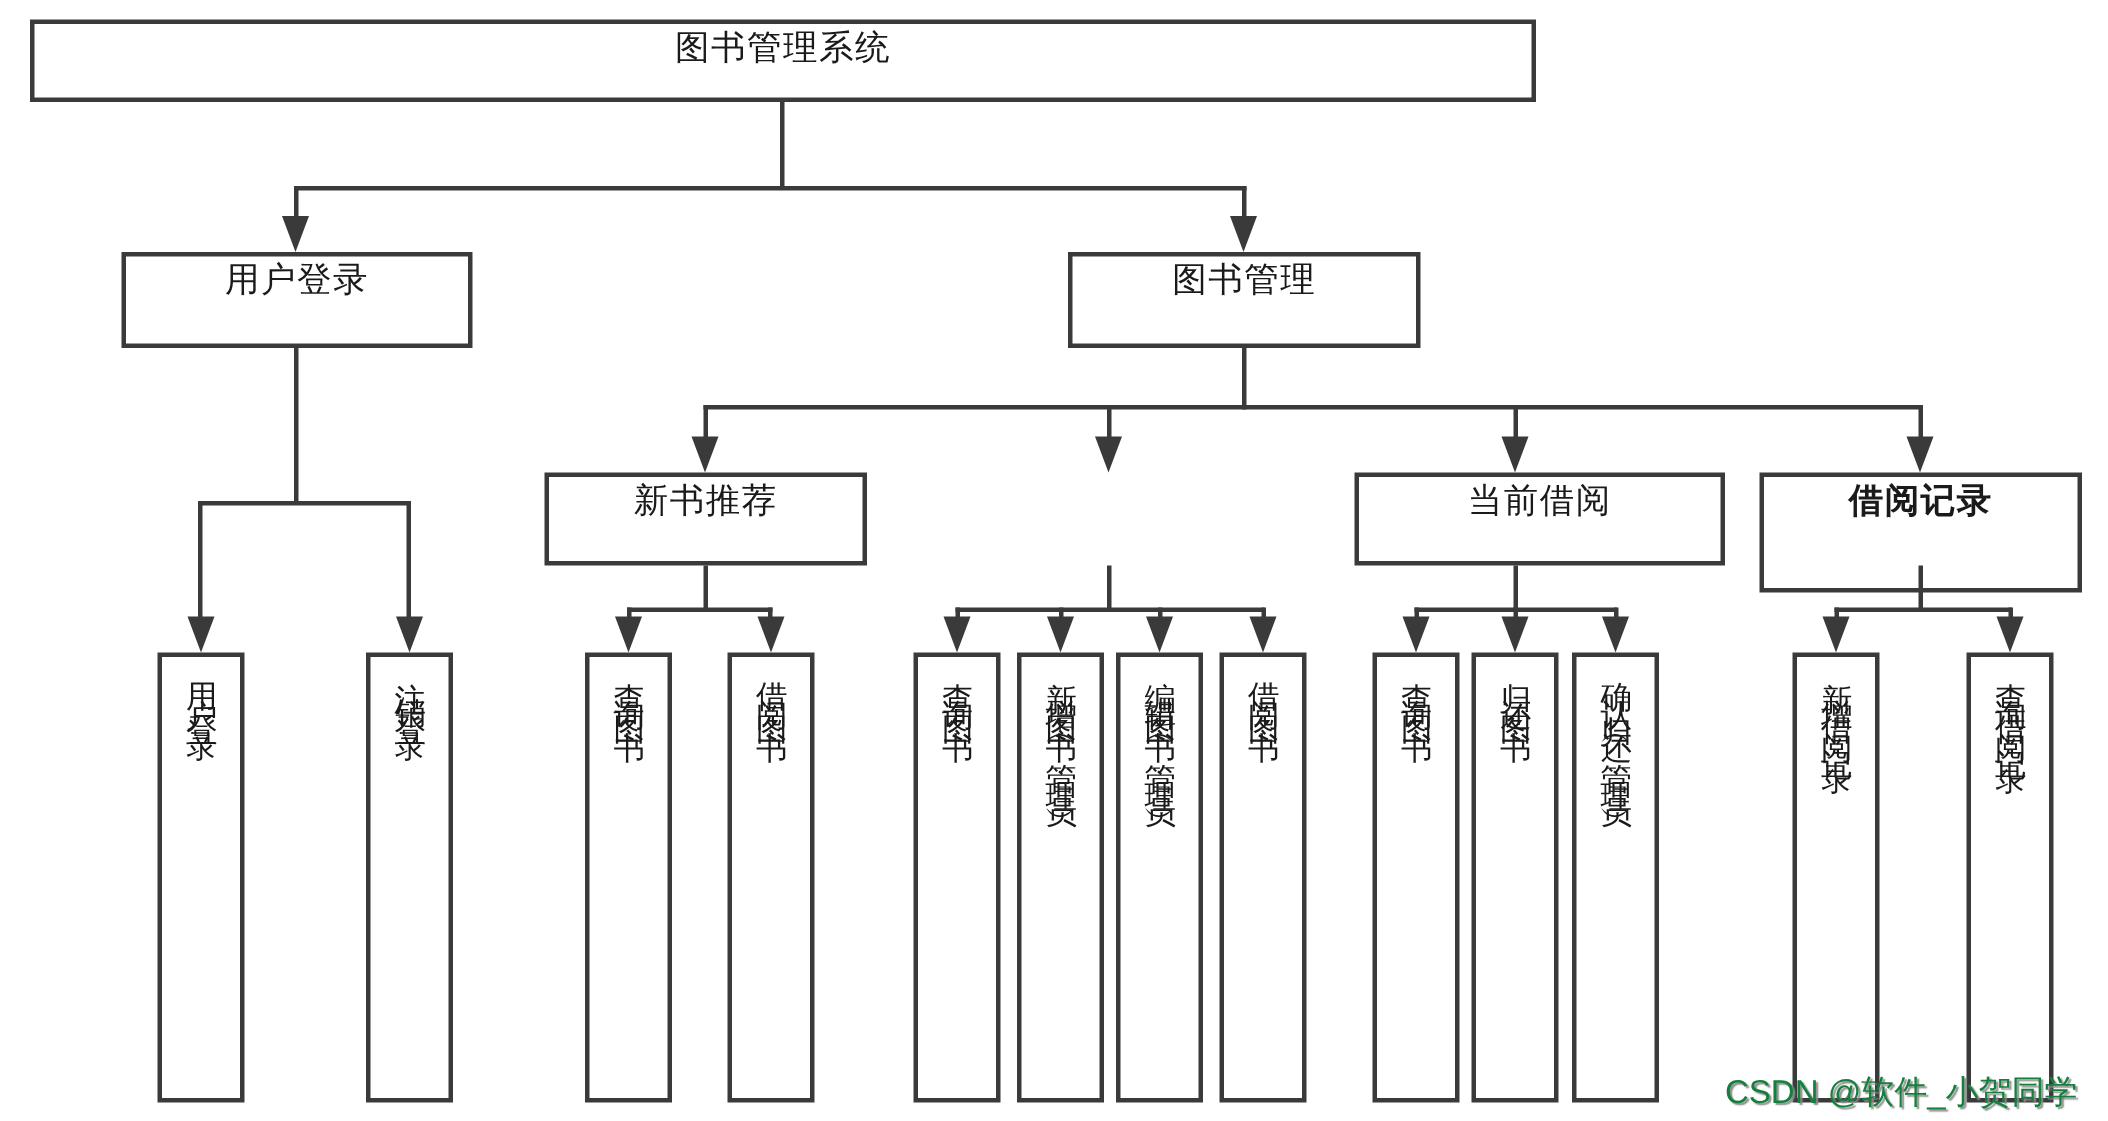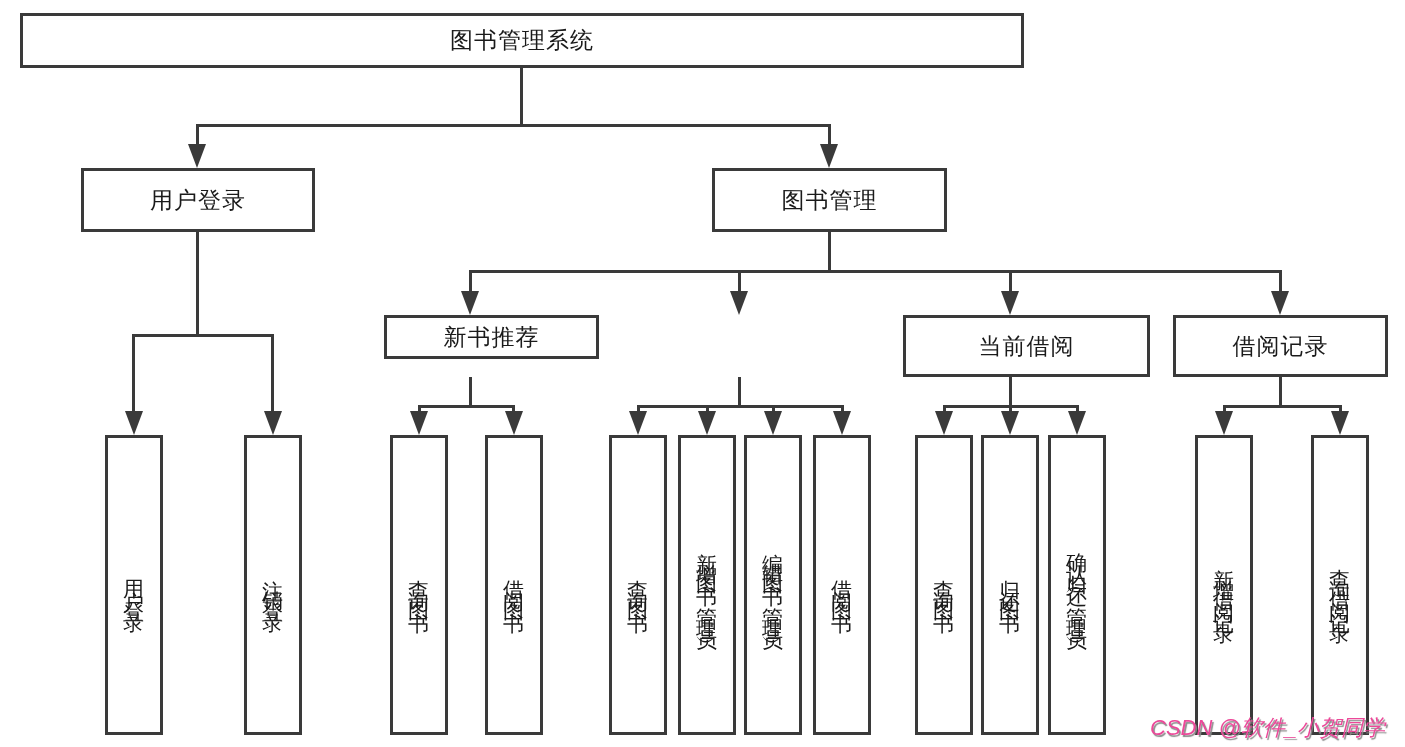--- a/index.html
+++ b/index.html
@@ -8,21 +8,21 @@
     width:1405px;height:747px;
     background:#ffffff;
     font-family:"Liberation Sans","DejaVu Sans",sans-serif;
     overflow:hidden;
   }
   .box{
     position:absolute;
     background:#ffffff;
     border:3px solid #3a3a3a;
     box-sizing:border-box;
-    display:flex;align-items:center;justify-content:center;
+    display:flex;justify-content:center;
     color:#1a1a1a;
   }
   .h-box{font-size:23px;letter-spacing:1px;}
   .v-box span{
     writing-mode:vertical-rl;
     text-orientation:upright;
     font-size:21px;
     letter-spacing:11px;
     line-height:1;
     white-space:nowrap;
@@ -33,25 +33,24 @@
   .arrow{
     position:absolute;width:0;height:0;
     border-left:9px solid transparent;
     border-right:9px solid transparent;
     border-top:24px solid #3a3a3a;
   }
   .watermark{
     position:absolute;
     left:1150px;top:713px;
     font-size:22px;
-    color:#ec4899;
+    color:#15803d;
     text-shadow:1.5px 1.5px 1px #8a8a8a;
     white-space:nowrap;
     z-index:5;
-    font-style:italic;
   }
 </style>
 </head>
 <body>
 
 <div class="stage">
 
   <div class="box h-box" style="left:20px;top:13px;width:1004px;height:55px;">
     <span>图书管理系统</span>
   </div>
@@ -81,27 +80,27 @@
   <div class="hline" style="left:469px;top:270px;width:813px;"></div>
   <div class="vline" style="left:469px;top:270px;height:24px;"></div>
   <div class="arrow" style="left:461px;top:291px;"></div>
   <div class="vline" style="left:738px;top:270px;height:24px;"></div>
   <div class="arrow" style="left:730px;top:291px;"></div>
   <div class="vline" style="left:1009px;top:270px;height:24px;"></div>
   <div class="arrow" style="left:1001px;top:291px;"></div>
   <div class="vline" style="left:1279px;top:270px;height:24px;"></div>
   <div class="arrow" style="left:1271px;top:291px;"></div>
 
-  <div class="box h-box" style="left:363px;top:315px;width:215px;height:44px;margin-left:21px;">
+  <div class="box h-box" style="left:363px;top:315px;width:215px;height:62px;">
     <span>新书推荐</span>
   </div>
   <div class="box h-box" style="left:903px;top:315px;width:247px;height:62px;">
     <span>当前借阅</span>
   </div>
-  <div class="box h-box" style="left:1173px;top:315px;width:215px;height:62px;">
+  <div class="box h-box" style="left:1173px;top:315px;width:215px;height:80px;font-weight:bold;">
     <span>借阅记录</span>
   </div>
 
   <div class="vline" style="left:469px;top:377px;height:30px;"></div>
   <div class="hline" style="left:418px;top:405px;width:97px;"></div>
   <div class="vline" style="left:418px;top:405px;height:10px;"></div>
   <div class="arrow" style="left:410px;top:411px;"></div>
   <div class="vline" style="left:512px;top:405px;height:10px;"></div>
   <div class="arrow" style="left:505px;top:411px;"></div>
 

